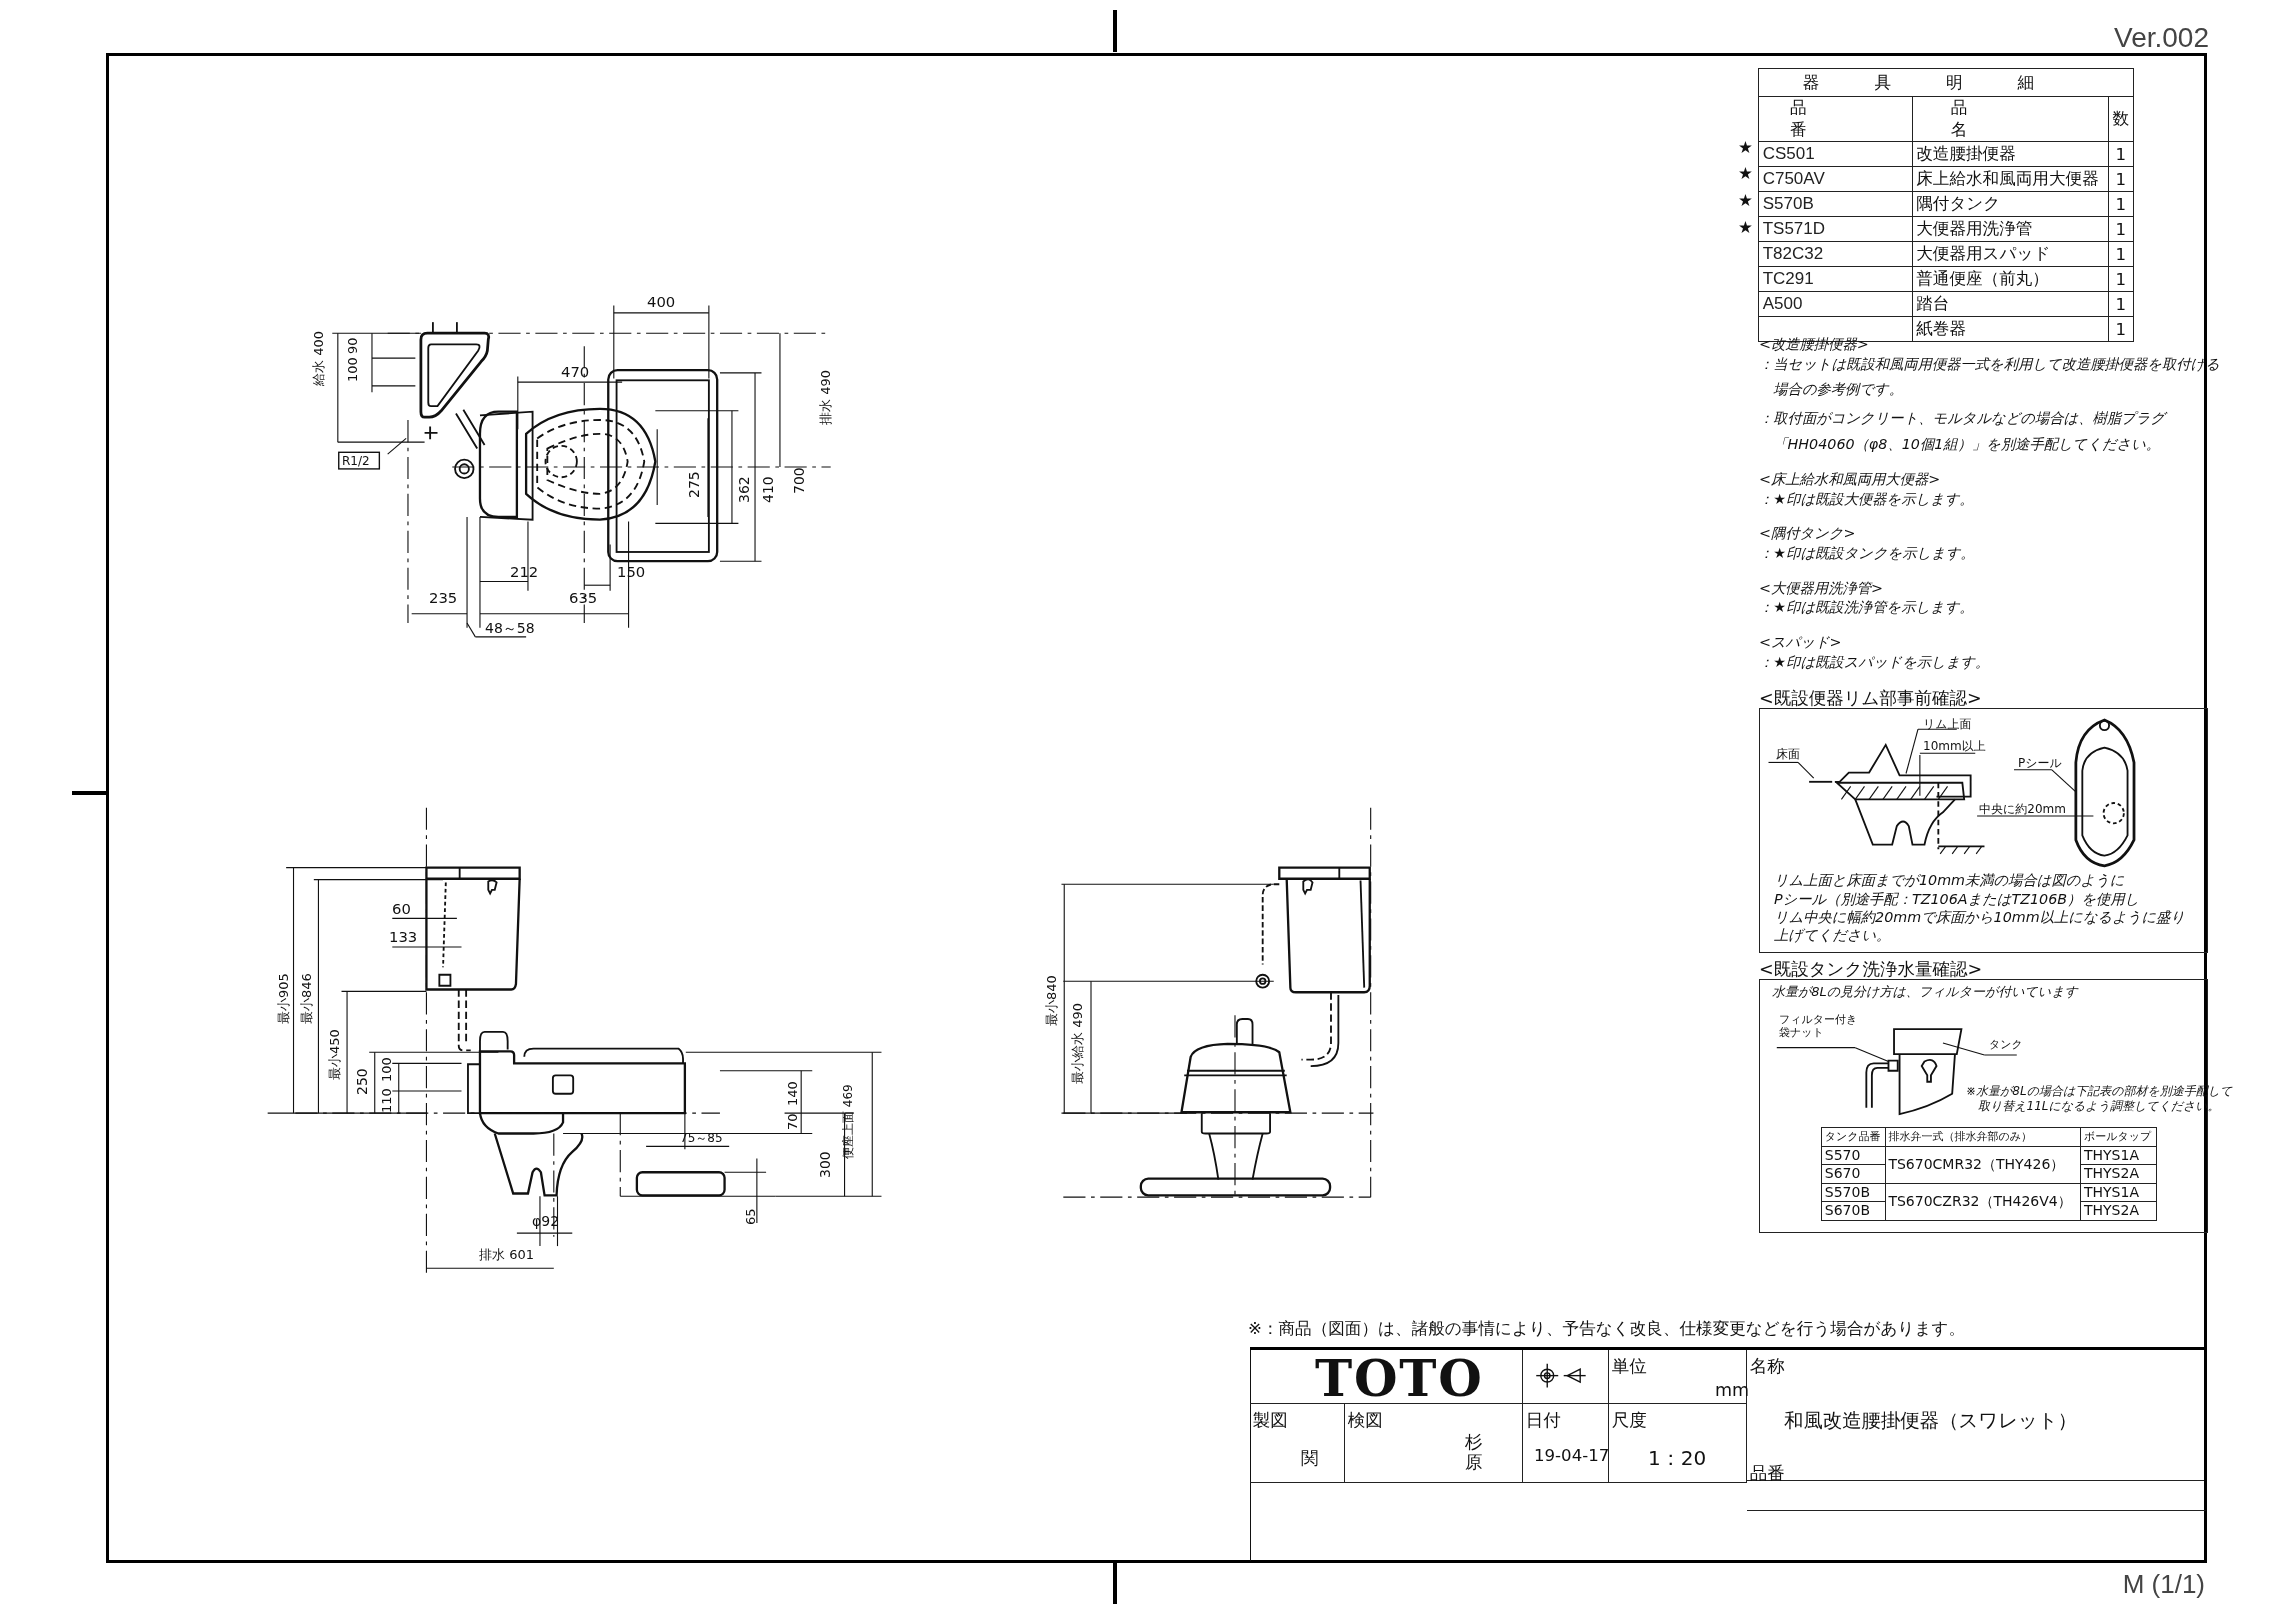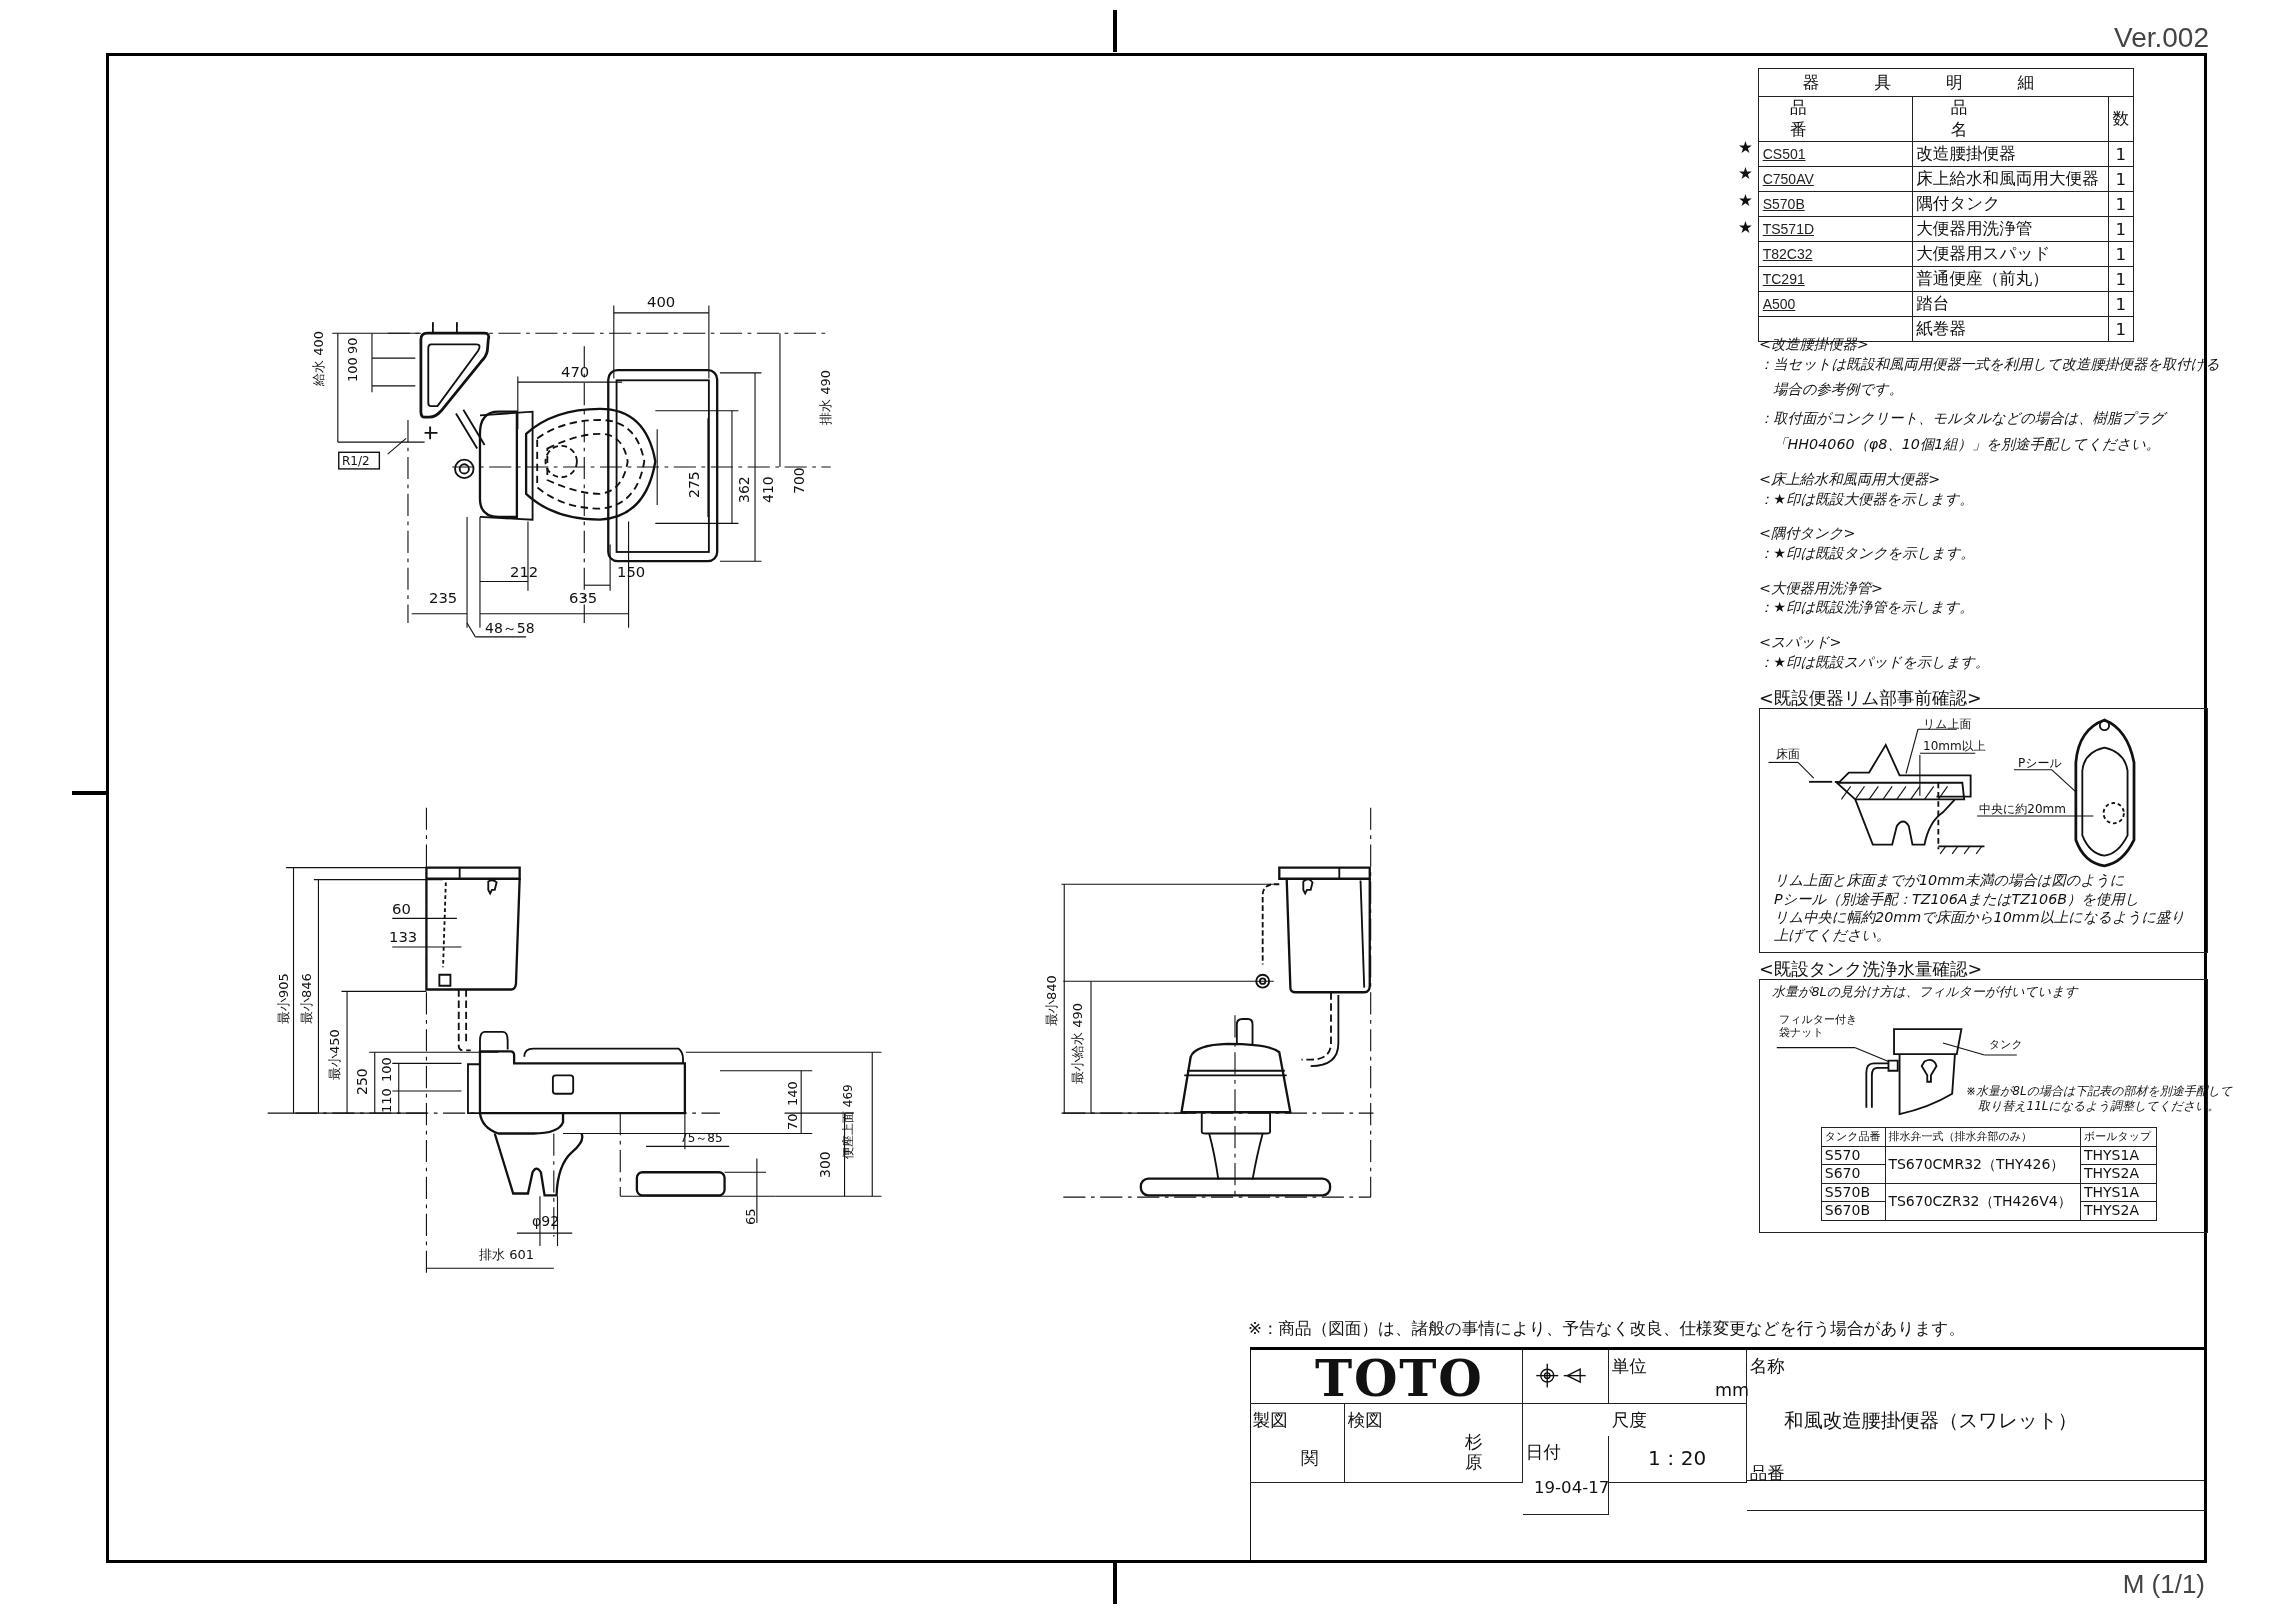--- a/index.html
+++ b/index.html
@@ -8,21 +8,21 @@
   .frame{position:absolute;left:106px;top:53px;width:2101px;height:1510px;border:3.7px solid #000;box-sizing:border-box;}
   .cmark{position:absolute;background:#000;}
   .txt{position:absolute;white-space:nowrap;font-size:15.7px;line-height:1;}
   .ver{position:absolute;right:81px;top:22px;font-size:28px;color:#444;font-family:"Liberation Sans",sans-serif;}
   .mpage{position:absolute;right:85px;top:1569px;font-size:26px;color:#444;font-family:"Liberation Sans",sans-serif;}
 
   
   .ptable{position:absolute;left:1758px;top:68px;width:376px;border-collapse:collapse;font-size:16.6px;}
   .ptable td{border:1.4px solid #222;height:25px;padding:0 3.7px;box-sizing:border-box;}
   .ptable .hdr{text-align:center;letter-spacing:55px;}
-  .ptable .code{width:173px;font-family:"Liberation Sans Narrow","Liberation Sans",sans-serif;font-size:14px;color:#222;text-decoration:underline;}
+  .ptable .code{width:173px;font-family:"Liberation Sans Narrow","Liberation Sans",sans-serif;font-size:17px;color:#222;}
   .ptable .name{width:221px;}
   .ptable .qty{width:28px;text-align:center;padding:0;}
   .star{position:absolute;left:1738px;font-size:16.6px;}
 
   
   .note{position:absolute;left:1759px;font-size:14.3px;line-height:1;white-space:nowrap;font-style:italic;}
   .box{position:absolute;border:1.8px solid #222;box-sizing:border-box;}
   .sechead{position:absolute;left:1759px;font-size:17.5px;white-space:nowrap;}
 
   
@@ -458,21 +458,21 @@
 
   <div class="cell" style="left:0;top:54px;width:95px;height:79px;">
     <div class="lbl" style="left:2.8px;top:3.7px">製図</div>
     <div class="lbl" style="left:51px;top:42px">関</div>
   </div>
   <div class="cell" style="left:95px;top:54px;width:178px;height:79px;">
     <div class="lbl" style="left:2.8px;top:3.7px">検図</div>
     <div class="lbl" style="left:120px;top:26px">杉</div>
     <div class="lbl" style="left:120px;top:46px">原</div>
   </div>
-  <div class="cell" style="left:273px;top:54px;width:86px;height:79px;margin-top:32px;">
+  <div class="cell" style="left:273px;top:54px;width:86px;height:79px;">
     <div class="lbl" style="left:2.8px;top:3.7px">日付</div>
     <div class="lbl" style="left:11px;top:42px;font-size:16.6px">19-04-17</div>
   </div>
   <div class="cell" style="left:359px;top:54px;width:138px;height:79px;">
     <div class="lbl" style="left:2.8px;top:3.7px">尺度</div>
     <div class="lbl" style="left:39px;top:41px;font-size:20px">1：20</div>
   </div>
 
 
   <div class="abs" style="left:497px;top:0;width:460px;height:131px;border-bottom:1.4px solid #222;border-right:3.7px solid #000;box-sizing:border-box;">

